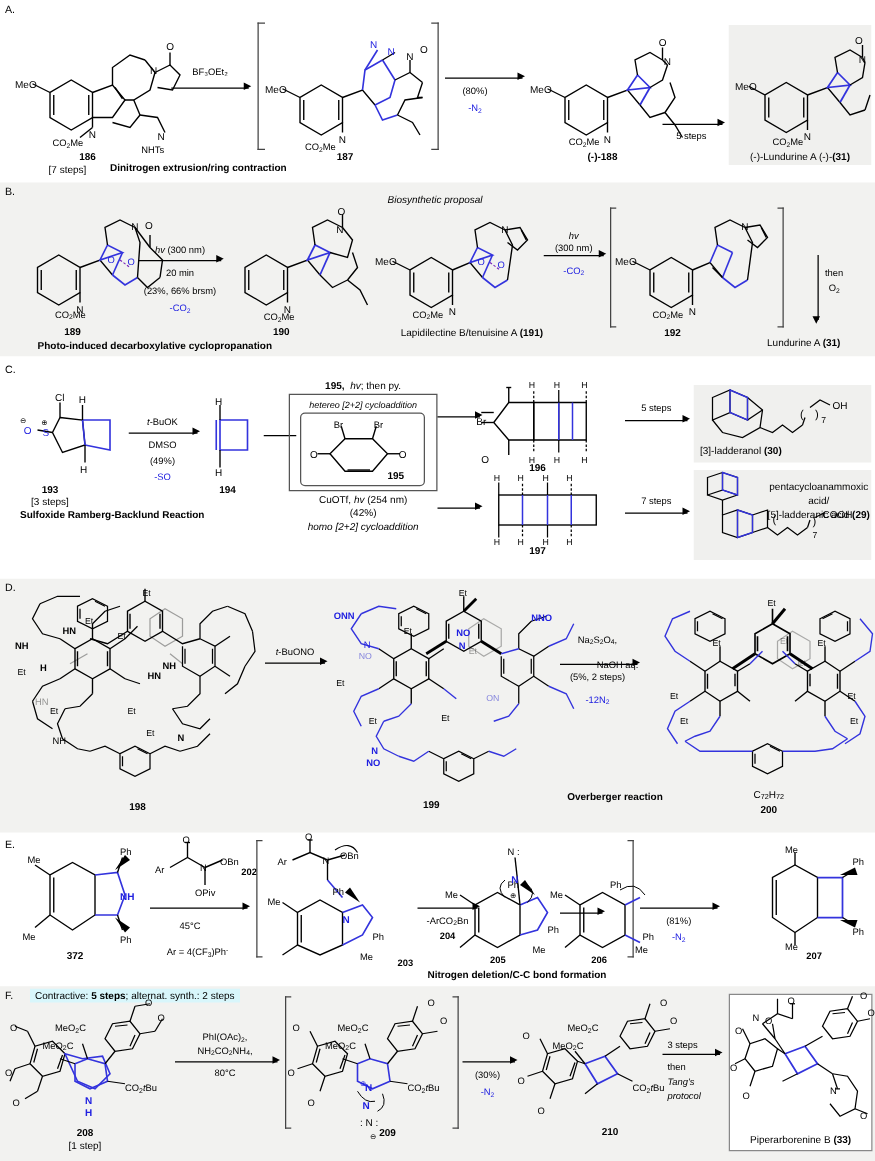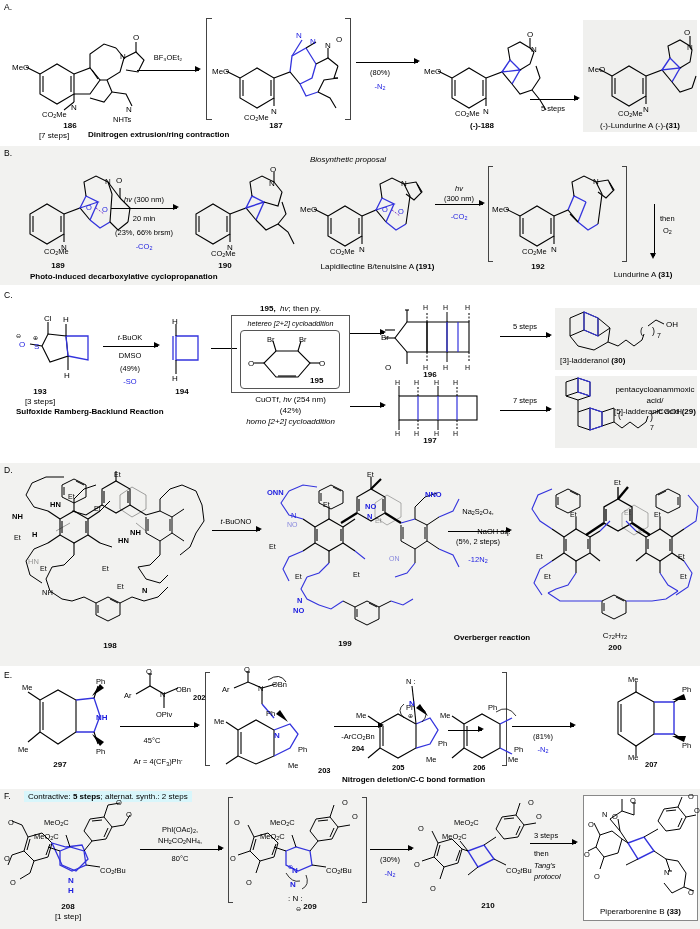--- a/index.html
+++ b/index.html
@@ -846,21 +846,21 @@
       </g>
       <path d="M78 20 L86 8 L90 12 Z" fill="#000"></path>
       <path d="M78 58 L86 70 L90 66 Z" fill="#000"></path>
       <text x="8" y="14" font-size="7.5" font-family="Liberation Sans, sans-serif">Me</text>
       <text x="4" y="76" font-size="7.5" font-family="Liberation Sans, sans-serif">Me</text>
       <text x="82" y="8" font-size="7.5" font-family="Liberation Sans, sans-serif">Ph</text>
       <text x="82" y="78" font-size="7.5" font-family="Liberation Sans, sans-serif">Ph</text>
       <text x="82" y="44" font-size="8" font-family="Liberation Sans, sans-serif" fill="#2020e0" font-weight="bold">NH</text>
     </svg>
   </div>
-  <div class="cap bold" style="left:40px;top:92px;width:40px;"><span>297</span></div>
+  <div class="cap bold" style="left:40px;top:92px;width:40px;"><span>372</span></div>
 
   <div class="mol" style="left:116px;top:2px;">
     <svg width="100" height="48" viewBox="0 0 100 48">
       <g stroke="#000" stroke-width="1.1" fill="none">
         <path d="M20 24 L34 16 L48 24"></path>
         <path d="M34 16 L34 4"></path>
         <path d="M32 4 L36 4"></path>
         <path d="M48 24 L62 18"></path>
         <path d="M48 24 L48 38"></path>
       </g>

